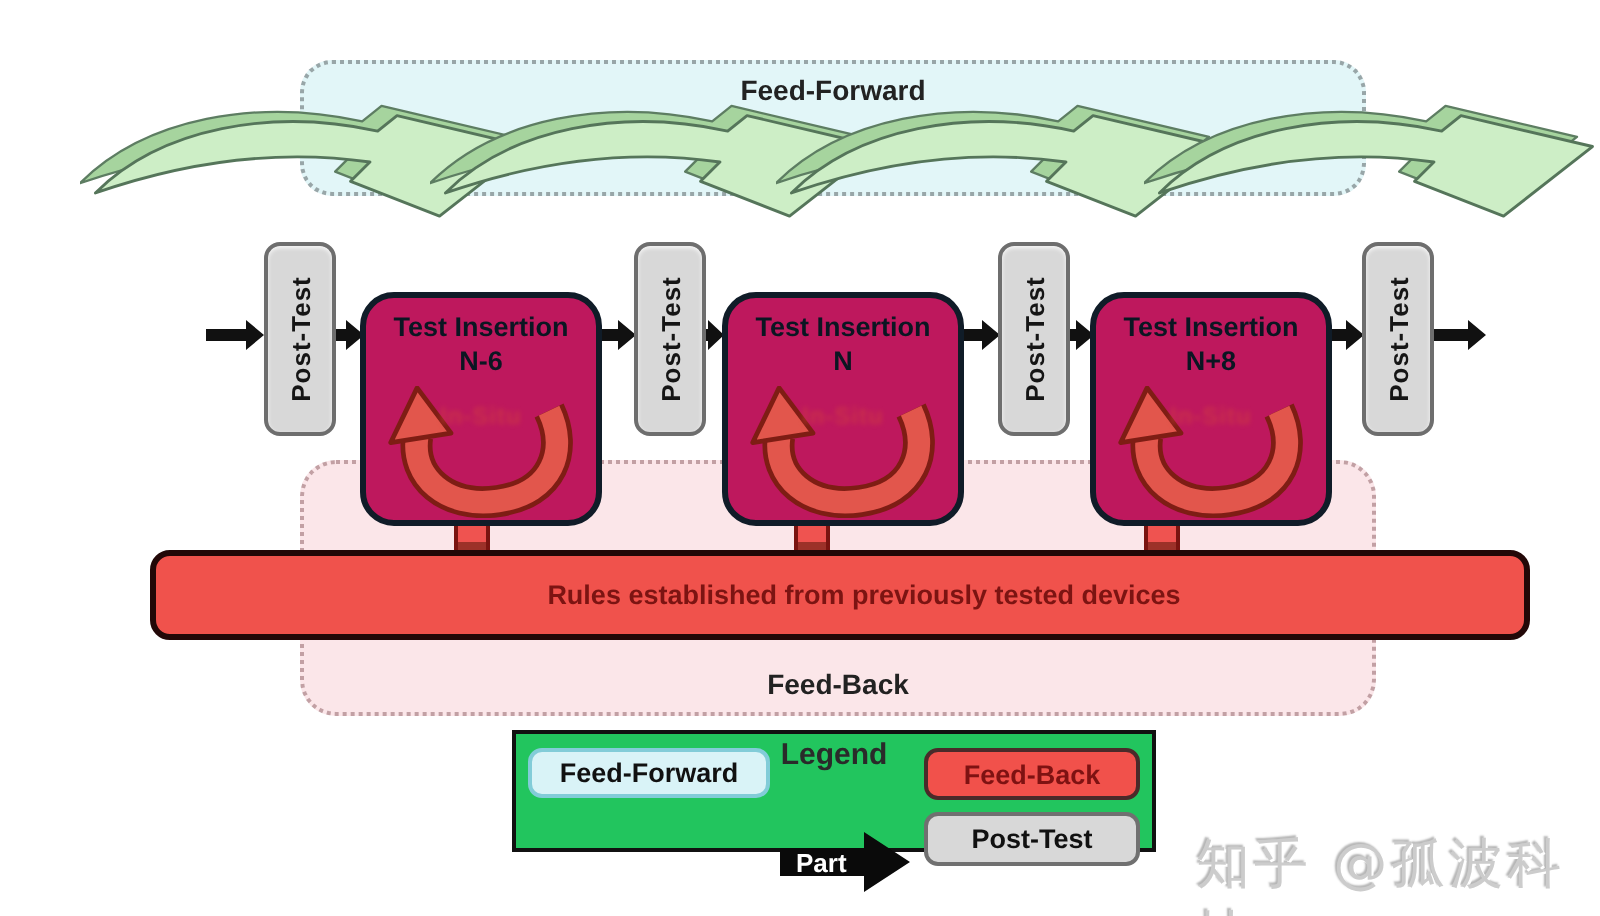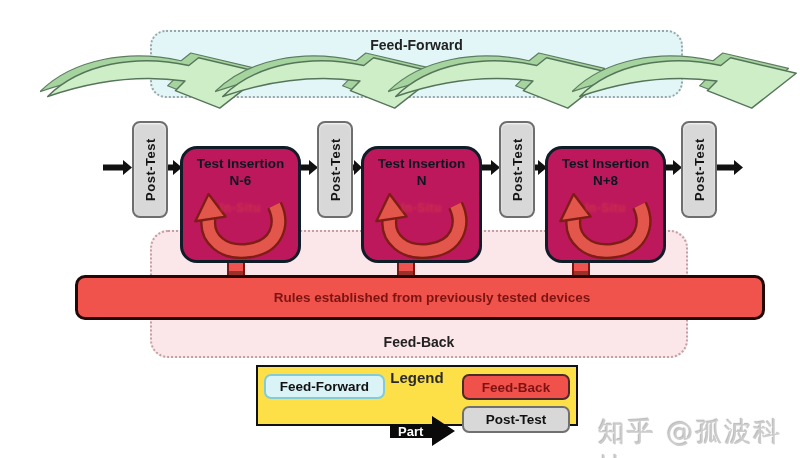--- a/index.html
+++ b/index.html
@@ -57,21 +57,21 @@
   
   .rules-bar {
     position:absolute; left:75px; top:275px; width:690px; height:45px;
     background:#f0524c; border:3px solid #230808; border-radius:10px;
     display:flex; align-items:center; justify-content:center;
   }
   .rules-bar span { font-size:13.5px; font-weight:bold; color:#7c1412;margin-left:24px; }
   
   .legend-box {
     position:absolute; left:256px; top:365px; width:322px; height:61px;
-    background:#fde047; border:2.5px solid #111;
+    background:#22c55e; border:2.5px solid #111;
   }
   .legend-title {
     position:absolute; top:2px; left:0; width:100%; text-align:center;
     font-size:15px; font-weight:600; color:#2a2a2a;
   }
   .chip {
     position:absolute; border-radius:7px; display:flex; align-items:center;
     justify-content:center; font-size:13.5px; font-weight:bold;
   }
   .chip-ff { left:6px;  top:7px;  width:121px; height:25px; background:#d9f3f7; border:2px solid #82ccd8; color:#111; }

